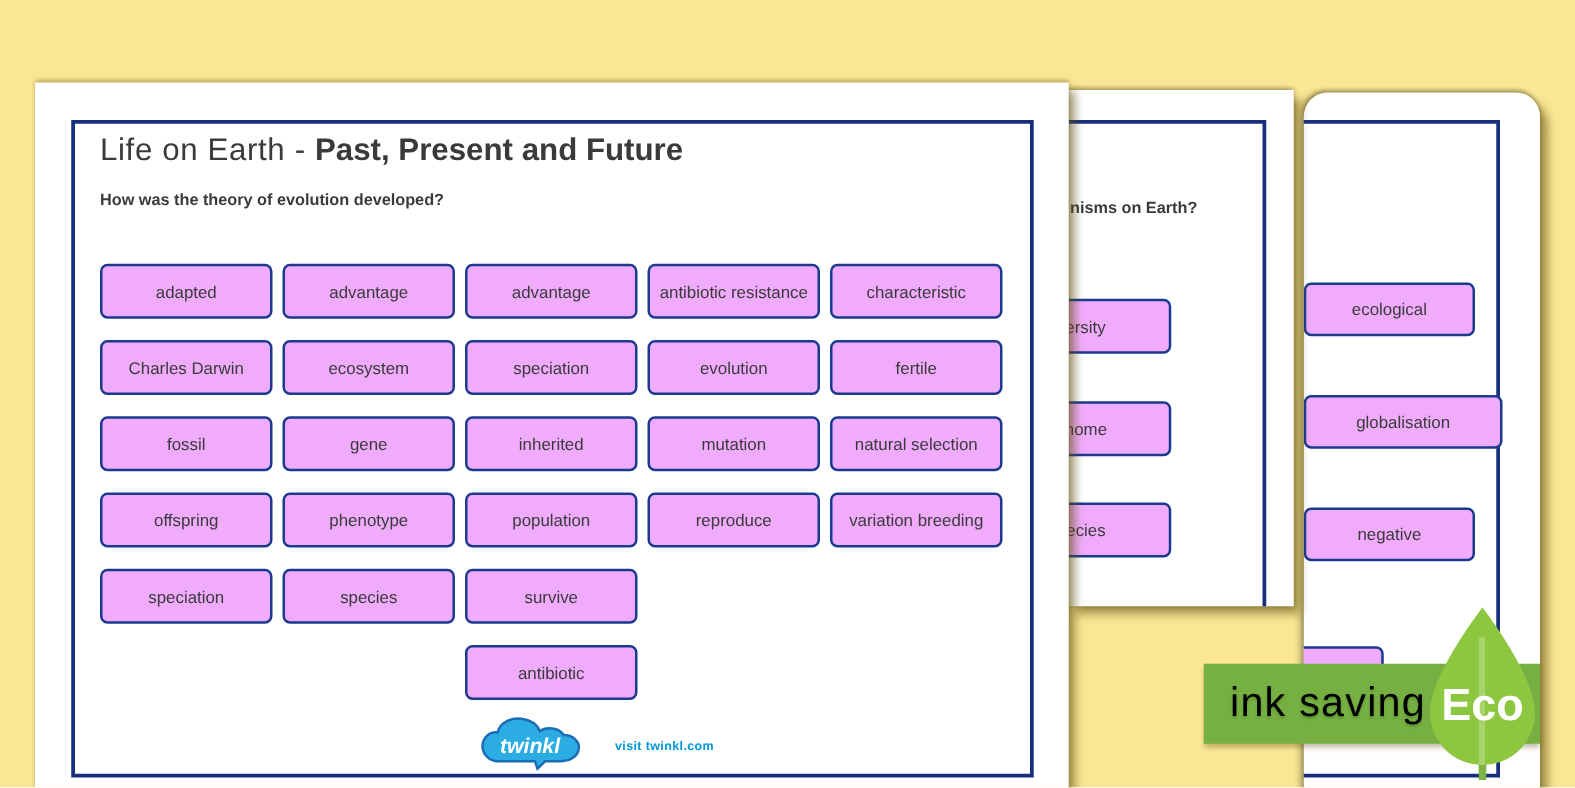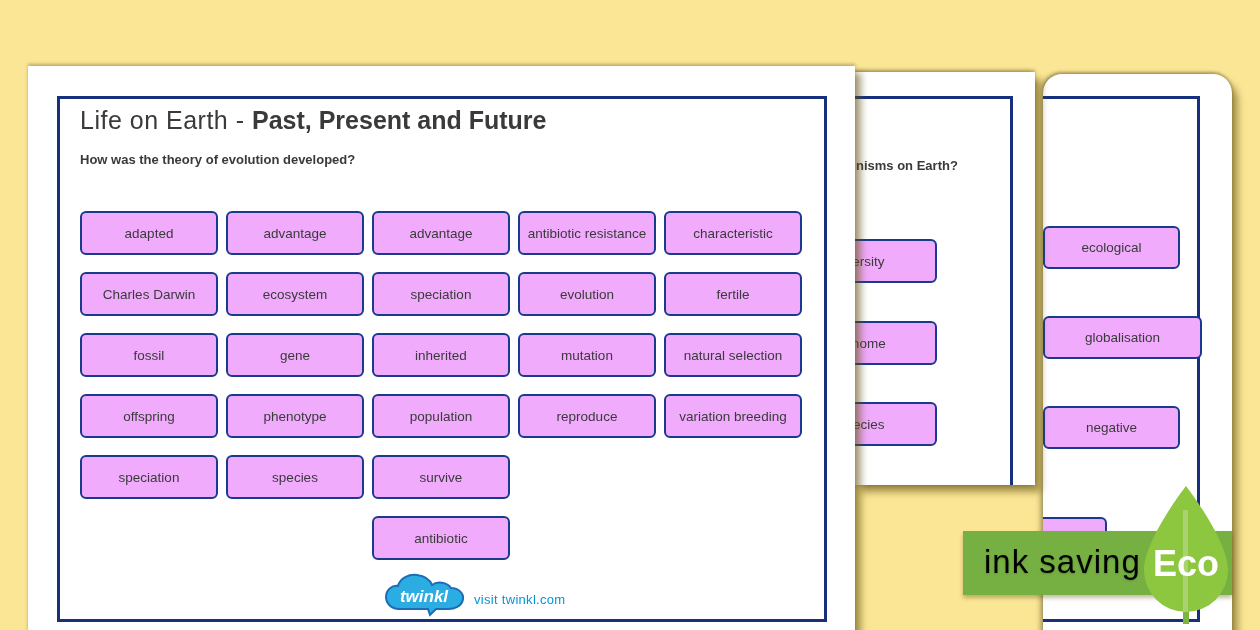--- a/index.html
+++ b/index.html
@@ -28,21 +28,21 @@
   .wordbox{
     box-sizing:border-box;height:44px;background:#f0abfc;
     border:2px solid #1a3a8f;border-radius:6px;
     display:flex;align-items:center;justify-content:center;
     font-size:13.5px;color:#3a3a3a;white-space:nowrap;overflow:hidden;
   }
   .wordbox.variation{grid-column:3;}
   .wordbox.abs{position:absolute;}
   
   .logo{position:absolute;left:356px;top:506px;width:240px;height:50px;}
-  .logo .tagline{position:absolute;left:90px;top:20px;font-size:13px;font-weight:400;color:#0096d8;letter-spacing:.3px;}
+  .logo .tagline{position:absolute;left:108px;top:20px;font-size:10px;font-weight:700;color:#0096d8;letter-spacing:.3px;}
   
   .eco-banner{
     position:absolute;left:963px;top:531px;width:269px;height:64px;
     background:#76b043;z-index:20;box-shadow:0 3px 4px rgba(80,70,10,.35);
   }
   .eco-banner .ink-label{
     position:absolute;left:21px;top:0;height:56px;line-height:62px;
     font-size:33px;color:#000000;font-weight:500;letter-spacing:1px;white-space:nowrap;
     text-shadow:0 1px 2px rgba(60,110,20,.45);
   }

